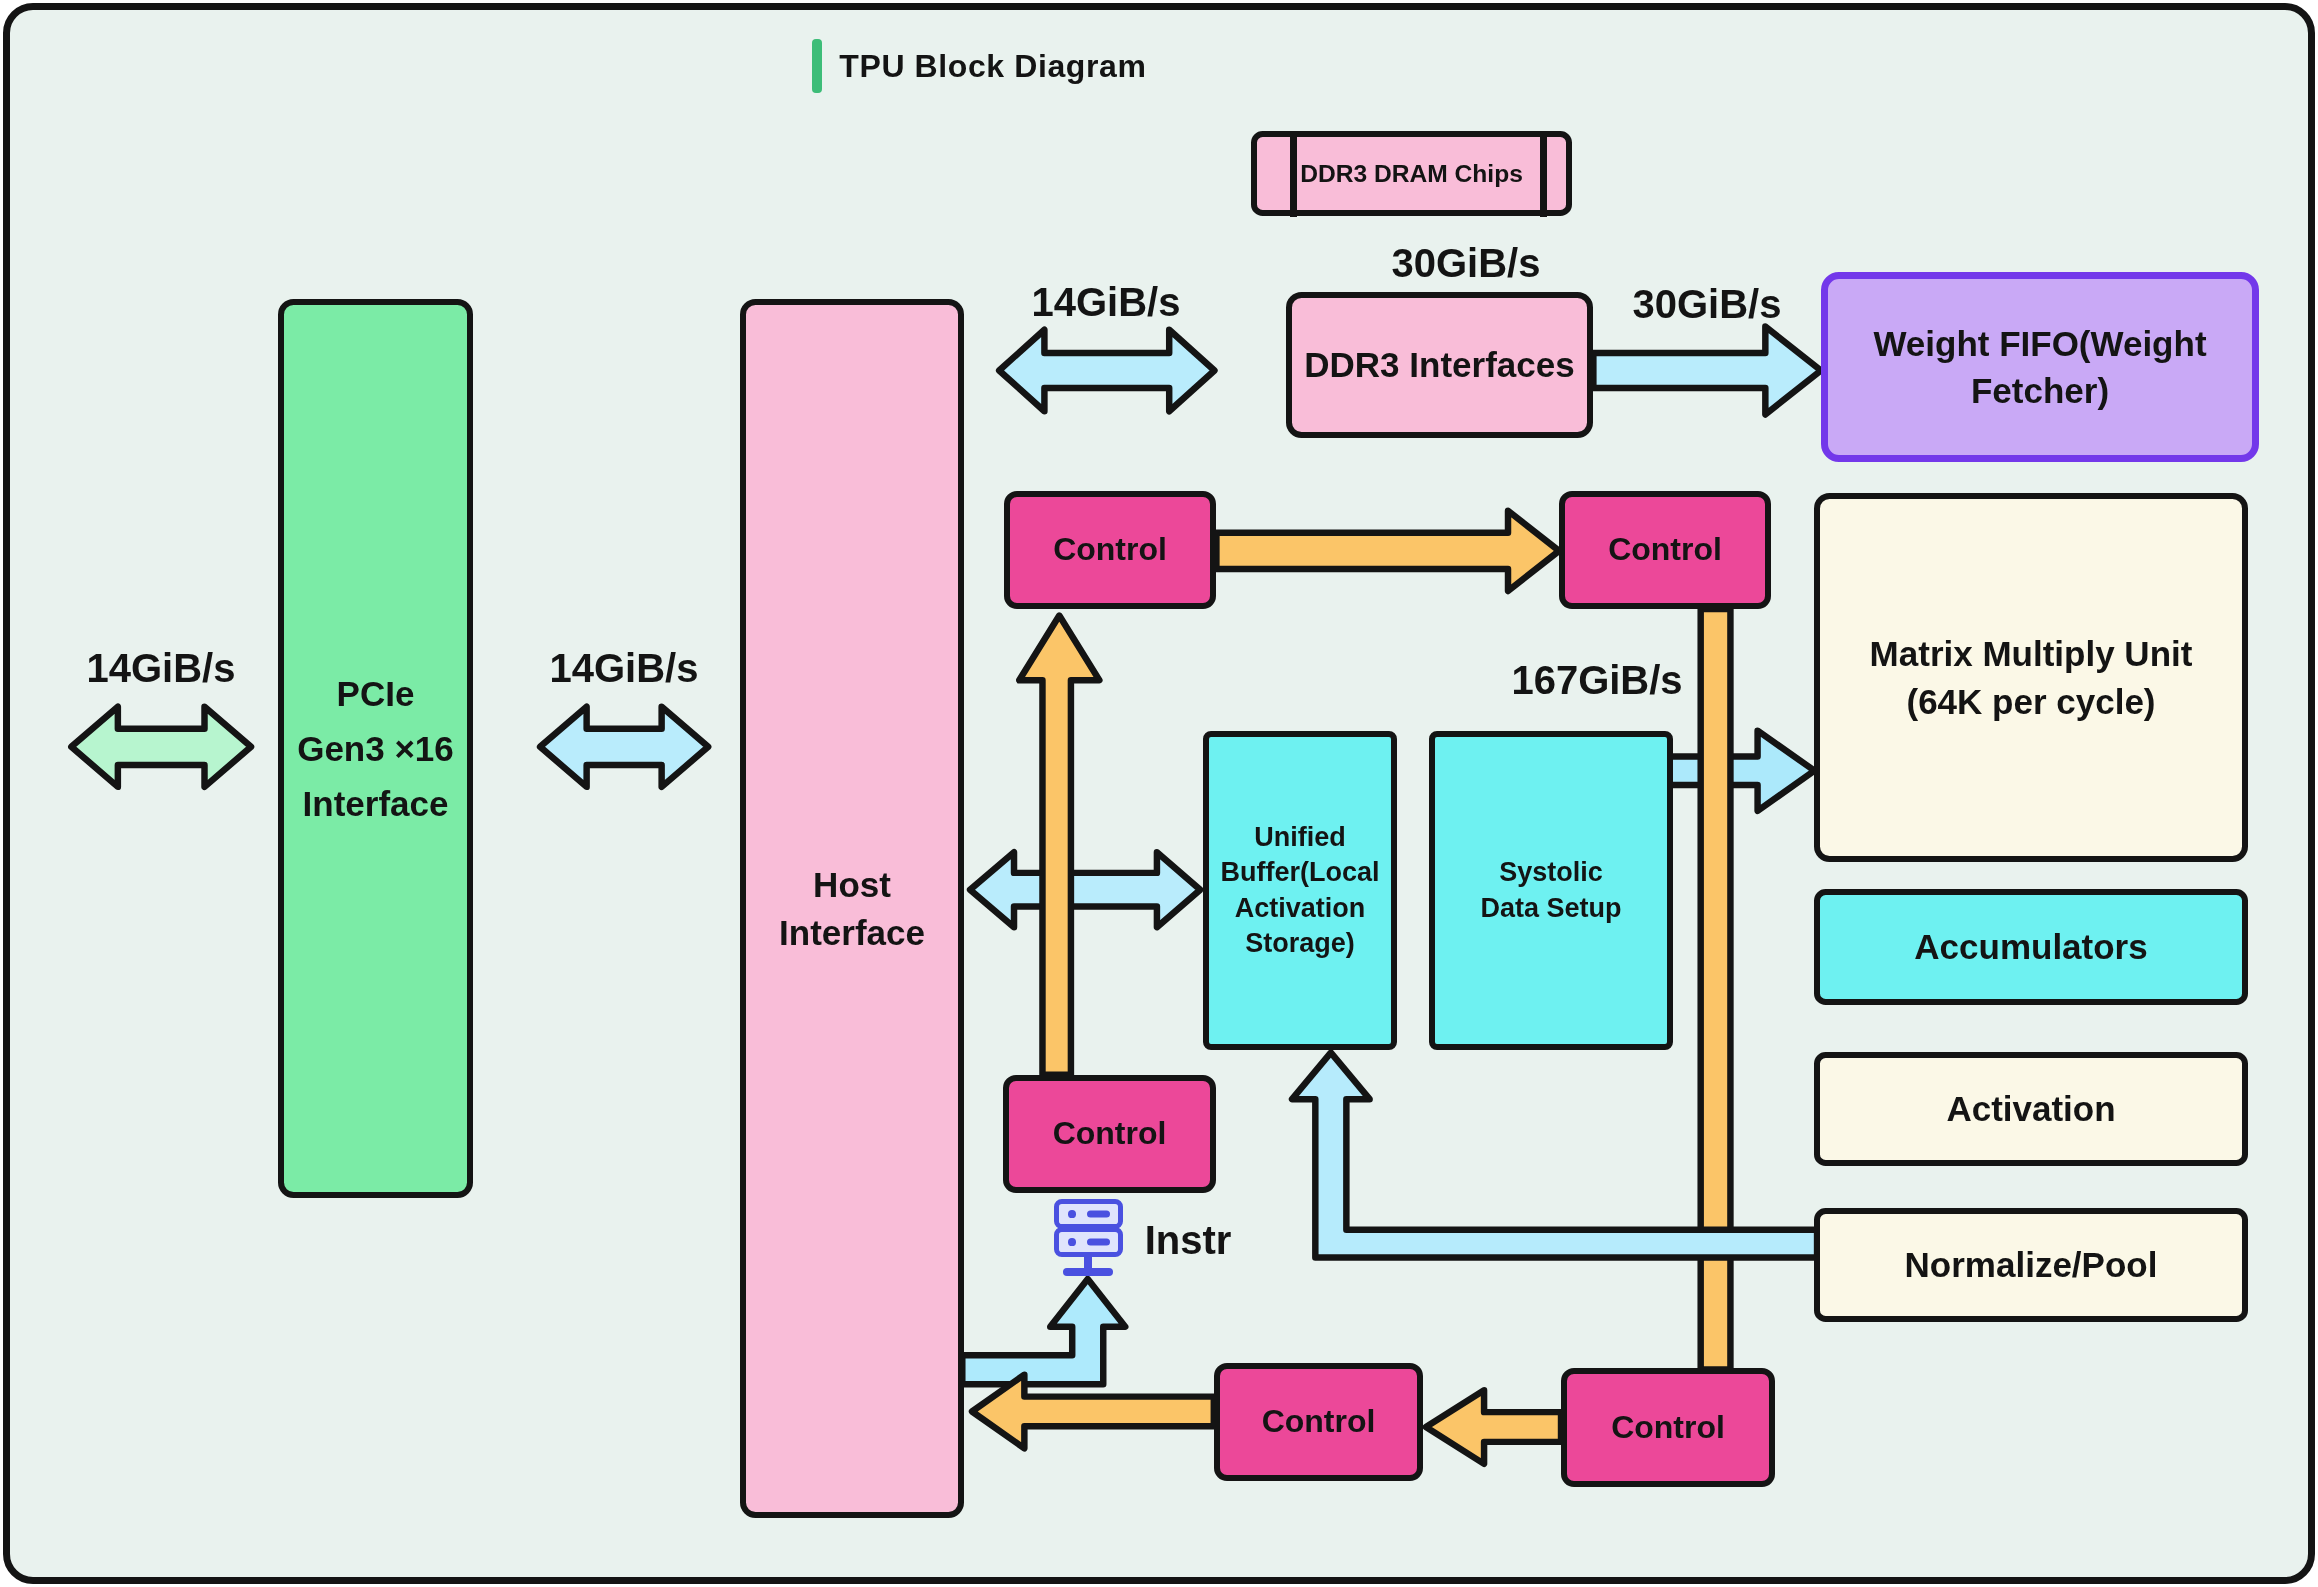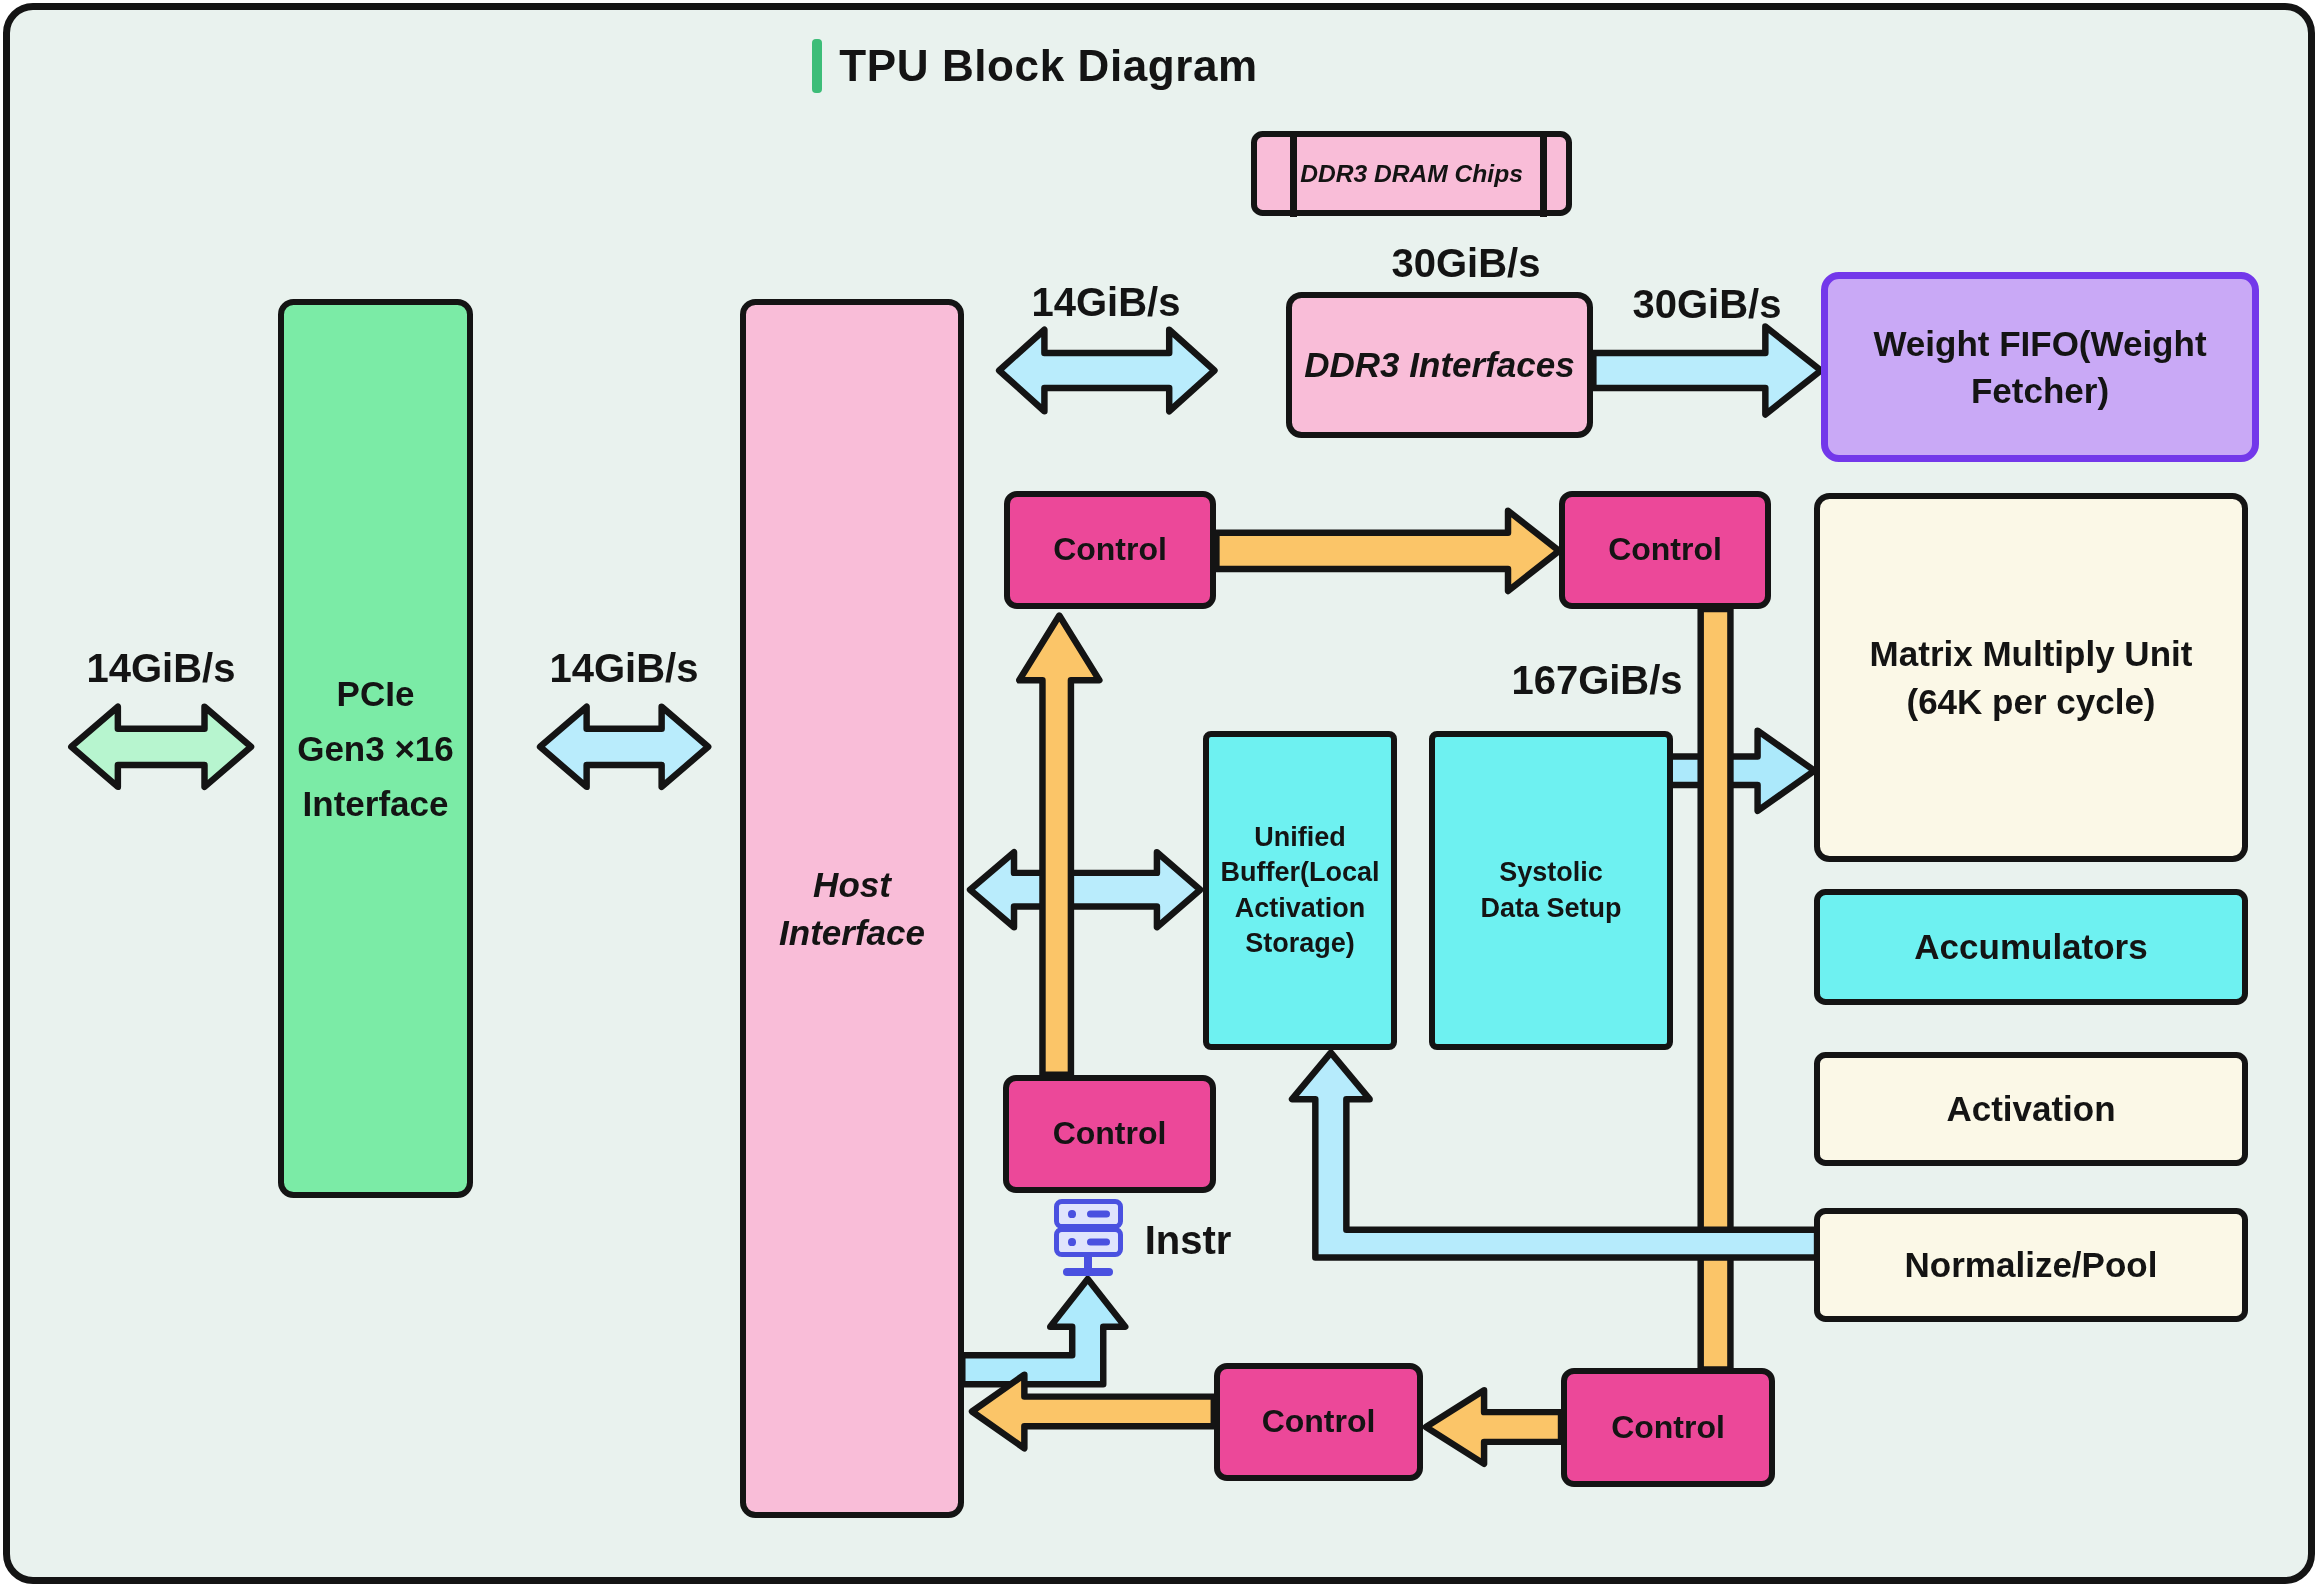--- a/index.html
+++ b/index.html
@@ -1,33 +1,33 @@
 <!DOCTYPE html>
 <html style="font-size:10.3px"><head>
 <meta charset="utf-8">
 <style>
   html,body{margin:0;padding:0;background:#ffffff;}
   body{width:2319px;height:1588px;position:relative;font-family:"Liberation Sans",sans-serif;color:#141414;}
   .frame{position:absolute;left:2.6px;top:2.6px;width:2298px;height:1567px;background:#e9f2ee;border:7.8px solid #141414;border-radius:30px;}
   .layer{position:absolute;left:0;top:0;z-index:1;}
   .box{position:absolute;z-index:2;border:6.5px solid #141414;border-radius:15.5px;display:flex;flex-direction:column;align-items:center;justify-content:center;text-align:center;font-weight:600;box-sizing:border-box;line-height:1.35;}
-  .pink{background:#f9bdd8;font-style:italic;}
+  .pink{background:#f9bdd8;}
   .green{background:#7beba6;}
   .cyan{background:#6ef1f1;}
   .cream{background:#fbf8e7;}
   .orange{background:#ec4899;border-radius:13px;}
   .purple{background:#c9a9f6;border:7.8px solid #7338ea;border-radius:18px;}
   .fs54{font-size:35px;}
   .fs50{font-size:32px;}
   .fs42{font-size:27px;line-height:1.30;border-radius:8px;}
   .fs38{font-size:24.6px;}
   .lbl{position:absolute;z-index:2;transform:translate(-50%,-50%);font-weight:600;font-size:40px;white-space:nowrap;}
   .title-wrap{position:absolute;left:812px;top:39px;z-index:2;display:flex;align-items:center;}
   .title-bar{width:10.3px;height:54px;background:#3dbd78;border-radius:3.9px;margin-right:17px;}
-  .title-text{font-size:44px;font-weight:800;letter-spacing:0.6px;}
+  .title-text{font-size:32px;font-weight:800;letter-spacing:0.6px;}
   .dram-line{position:absolute;top:-6.5px;bottom:-6.5px;width:6.5px;background:#141414;}
   
   .srv{position:absolute;left:1054px;top:1199px;width:69px;height:78px;z-index:2;}
   .srv-row{position:absolute;left:0;width:69px;height:30px;background:#dfe4fc;border:5.2px solid #4a51e0;border-radius:7.8px;box-sizing:border-box;}
   .srv-dot{position:absolute;left:9px;top:50%;transform:translateY(-50%);width:7.8px;height:7.8px;border-radius:50%;background:#4a51e0;}
   .srv-dash{position:absolute;right:7.8px;top:50%;transform:translateY(-50%);width:23px;height:7.1px;border-radius:3.9px;background:#4a51e0;}
   .srv-stem{position:absolute;left:30px;top:58px;width:7.8px;height:11.6px;background:#4a51e0;}
   .srv-base{position:absolute;left:9px;top:69px;width:50px;height:7.8px;border-radius:3.9px;background:#4a51e0;}
   svg .st{stroke:#141414;stroke-width:10;stroke-linejoin:round;}
 </style>

